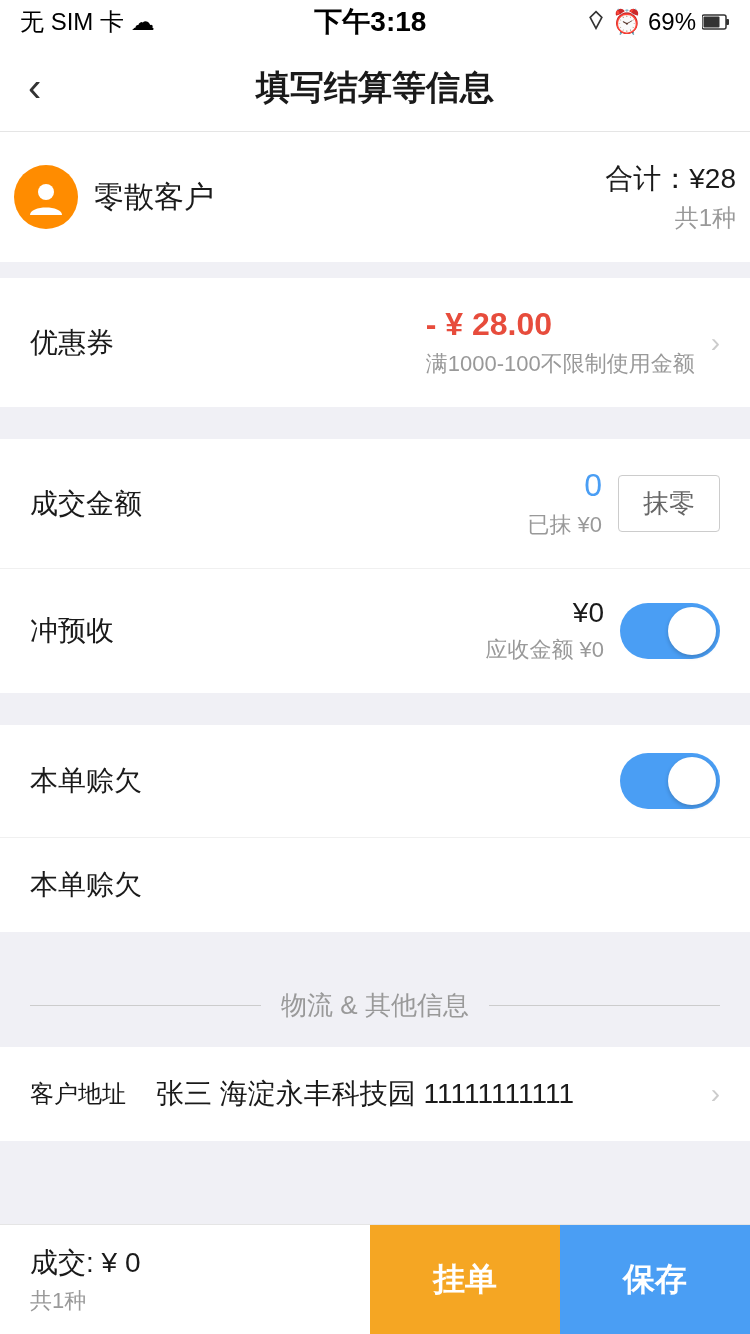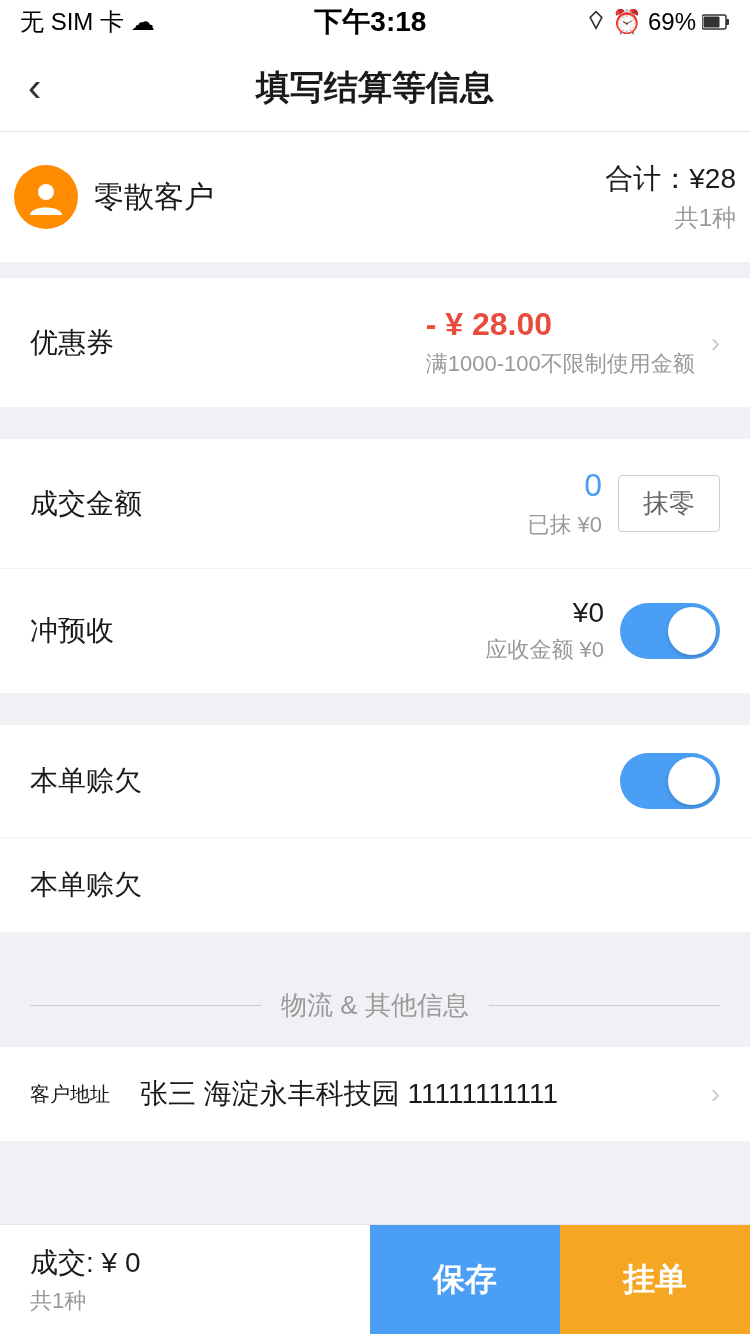--- a/index.html
+++ b/index.html
@@ -222,21 +222,21 @@
     }
 
     
     .address-row {
       background: #fff;
       padding: 28px 30px;
       display: flex;
       align-items: center;
     }
     .address-label {
-      font-size: 20px;
+      font-size: 24px;
       color: #1a1a1a;
       flex-shrink: 0;
       margin-right: 30px;
     }
     .address-value {
       font-size: 28px;
       color: #1a1a1a;
       flex: 1;
     }
 
@@ -412,15 +412,15 @@
     </div>
   </div>
 
 </div>
 
 <div class="bottom-bar">
   <div class="bottom-summary">
     <div class="bottom-summary-main">成交:    ¥ 0</div>
     <div class="bottom-summary-sub">共1种</div>
   </div>
+  <div class="bottom-btn btn-hang">挂单</div>
   <div class="bottom-btn btn-save">保存</div>
-  <div class="bottom-btn btn-hang">挂单</div>
 </div>
 
 </body></html>

